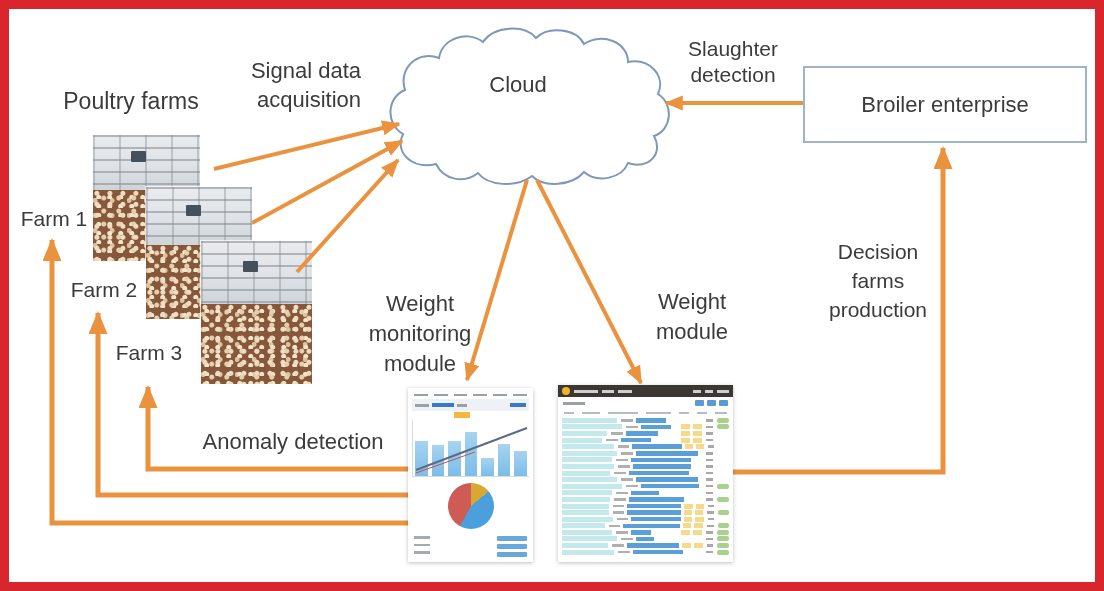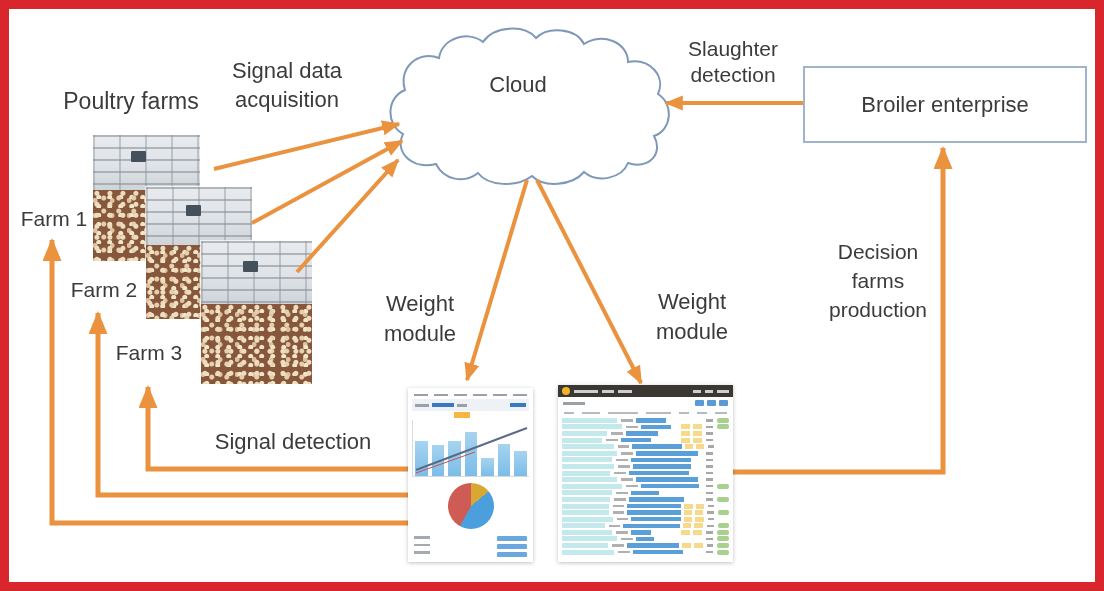--- a/index.html
+++ b/index.html
@@ -146,21 +146,21 @@
 
     <polyline class="arrow" points="410,469 148,469 148,387" fill="none" stroke="#ea923e" stroke-width="5" marker-end="url(#ah)"></polyline>
     <polyline class="arrow" points="412,495 98,495 98,313" fill="none" stroke="#ea923e" stroke-width="5" marker-end="url(#ah)"></polyline>
     <polyline class="arrow" points="410,523 52,523 52,240" fill="none" stroke="#ea923e" stroke-width="5" marker-end="url(#ah)"></polyline>
   </svg>
 
   <div class="lbl" style="left:45px;top:88px;width:172px;font-size:23px;">
     <div>Poultry farms</div>
   </div>
 
-  <div class="lbl" style="left:213px;top:56px;width:148px;font-size:22px;line-height:29px;">
+  <div class="lbl" style="left:213px;top:56px;width:148px;font-size:22px;line-height:29px;text-align:right;">
     <div>Signal data</div>
     <div>acquisition</div>
   </div>
 
   <div class="lbl" style="left:428px;top:70px;width:180px;font-size:22px;line-height:29px;z-index:6;">
     <div>Cloud</div>
   </div>
 
   <div class="lbl" style="left:668px;top:36px;width:130px;font-size:21px;line-height:26px;">
     <div>Slaughter</div>
@@ -172,30 +172,31 @@
   </div>
 
   <div class="lbl" style="left:798px;top:237px;width:160px;font-size:21px;line-height:29px;">
     <div>Decision</div>
     <div>farms</div>
     <div>production</div>
   </div>
 
   <div class="lbl" style="left:342px;top:289px;width:156px;font-size:22px;line-height:30px;">
     <div>Weight</div>
+    <div>monitoring</div>
     <div>module</div>
   </div>
 
   <div class="lbl" style="left:614px;top:287px;width:156px;font-size:22px;line-height:30px;">
     <div>Weight</div>
     <div>module</div>
   </div>
 
   <div class="lbl" style="left:193px;top:429px;width:200px;font-size:22px;">
-    <div>Signal detection</div>
+    <div>Anomaly detection</div>
   </div>
 
   <div class="lbl" style="left:18px;top:207px;width:72px;font-size:21px;">
       <div>Farm 1</div>
     </div>
   <div class="lbl" style="left:68px;top:278px;width:72px;font-size:21px;">
       <div>Farm 2</div>
     </div>
   <div class="lbl" style="left:111px;top:341px;width:76px;font-size:21px;">
       <div>Farm 3</div>

